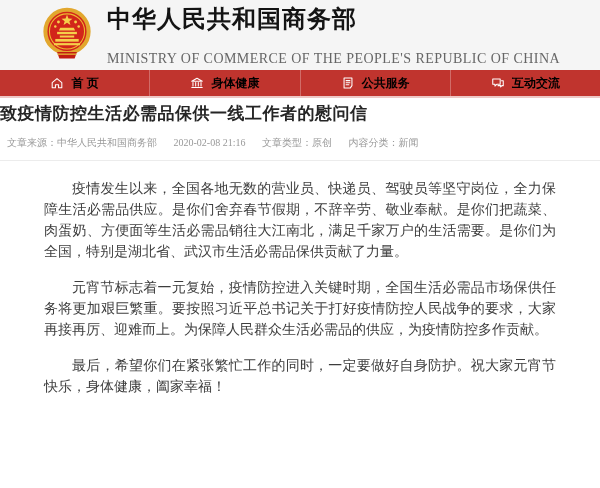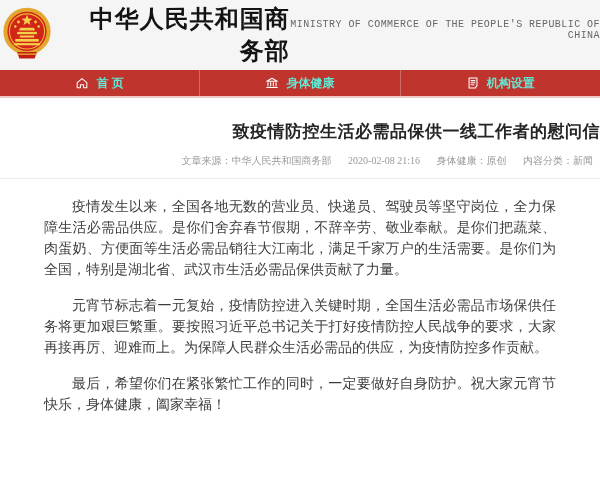--- a/index.html
+++ b/index.html
@@ -4,42 +4,42 @@
 <style>
   * { margin:0; padding:0; box-sizing:border-box; }
   html,body { width:600px; height:488px; background:#fff; overflow:hidden;
               font-family:"Liberation Serif","DejaVu Serif",serif; }
 
   
   .site-header { height:70px; background:#f5f5f5; display:flex;
                  align-items:center; justify-content:center; }
   .logo-group { display:flex; align-items:center; }
   .emblem { width:54px; height:56px; margin-right:13px; flex:0 0 auto; }
-  .title-stack { display:flex; flex-direction:row;text-align:right; }
+  .title-stack { display:flex; flex-direction:column; }
   .site-title { font-family:"Liberation Sans","DejaVu Sans",sans-serif;
                 font-size:24px; font-weight:bold; color:#141414; letter-spacing:1px; }
-  .site-subtitle { font-family:Liberation Mono, monospace;
-                   font-size:10px; color:#666; letter-spacing:0.45px; margin-top:16px; }
+  .site-subtitle { font-family:Liberation Serif, serif;
+                   font-size:14px; color:#666; letter-spacing:0.45px; margin-top:16px; }
 
   
   .main-nav { height:28px; background:#c0342e; display:flex;
               border-bottom:2px solid #edc8c6; }
   .nav-item { flex:1 1 0; display:flex; align-items:center; justify-content:center;
-              gap:7px; color:#5eead4; cursor:pointer;
+              gap:7px; color:#000000; cursor:pointer;
               font-family:"Liberation Sans","DejaVu Sans",sans-serif;
               font-size:12px; font-weight:bold;
               border-right:1px solid rgba(255,255,255,0.28); }
   .nav-item:last-child { border-right:none; }
   .nav-icon { width:14px; height:14px; display:block; }
   .nav-icon svg { display:block; width:14px; height:14px;
                   stroke:#fff; fill:none; stroke-width:1.2;
                   stroke-linecap:round; stroke-linejoin:round; }
 
   
-  .article-head { padding-top:22px; text-align:right; }
+  .article-head { padding-top:4px; text-align:left; }
   .article-title { font-size:17px; font-weight:bold; color:#252525; letter-spacing:0.5px; }
   .article-meta { margin-top:11px; font-size:10px; color:#999; }
   .article-meta span { margin:12px 7px; }
   .meta-divider { border-bottom:1px solid #ececec; margin-top:10px; }
 
   .article-body { padding:17px 44px 0 44px; font-size:14px; line-height:21px;
                   color:#3d3d3d; text-align:justify; }
   .article-body p { text-indent:2em; margin-bottom:15px; }
 </style>
 </head>
@@ -92,36 +92,45 @@
     <span>身体健康</span>
   </div>
 
   <div class="nav-item">
     <span class="nav-icon">
       <svg viewBox="0 0 16 16">
           <path d="M3.5 2.2 H12.5 V11 L10.5 13.8 H3.5 Z"></path>
           <path d="M5.8 5.3 H10.2 M5.8 7.6 H10.2 M5.8 9.9 H9"></path>
         </svg>
     </span>
-    <span>机构设置</span>
+    <span>公共服务</span>
   </div>
 
 
+  <div class="nav-item">
+    <span class="nav-icon">
+      <svg viewBox="0 0 16 16">
+          <path d="M2 3.5 H10.5 V9.5 H6.5 L4.5 11.5 V9.5 H2 Z"></path>
+          <path d="M12 5.5 H14 V11 H12.5 L11 12.5 V11 H8"></path>
+        </svg>
+    </span>
+    <span>互动交流</span>
+  </div>
 
 
 </nav>
 
 <main>
 
   <div class="article-head">
     <h1 class="article-title">致疫情防控生活必需品保供一线工作者的慰问信</h1>
     <div class="article-meta">
       <span>文章来源：中华人民共和国商务部</span>
       <span>2020-02-08 21:16</span>
-      <span>身体健康：原创</span>
+      <span>文章类型：原创</span>
       <span>内容分类：新闻</span>
     </div>
     <div class="meta-divider"></div>
   </div>
 
   <div class="article-body">
     <p>疫情发生以来，全国各地无数的营业员、快递员、驾驶员等坚守岗位，全力保障生活必需品供应。是你们舍弃春节假期，不辞辛劳、敬业奉献。是你们把蔬菜、肉蛋奶、方便面等生活必需品销往大江南北，满足千家万户的生活需要。是你们为全国，特别是湖北省、武汉市生活必需品保供贡献了力量。</p>
     <p>元宵节标志着一元复始，疫情防控进入关键时期，全国生活必需品市场保供任务将更加艰巨繁重。要按照习近平总书记关于打好疫情防控人民战争的要求，大家再接再厉、迎难而上。为保障人民群众生活必需品的供应，为疫情防控多作贡献。</p>
     <p>最后，希望你们在紧张繁忙工作的同时，一定要做好自身防护。祝大家元宵节快乐，身体健康，阖家幸福！</p>
 

